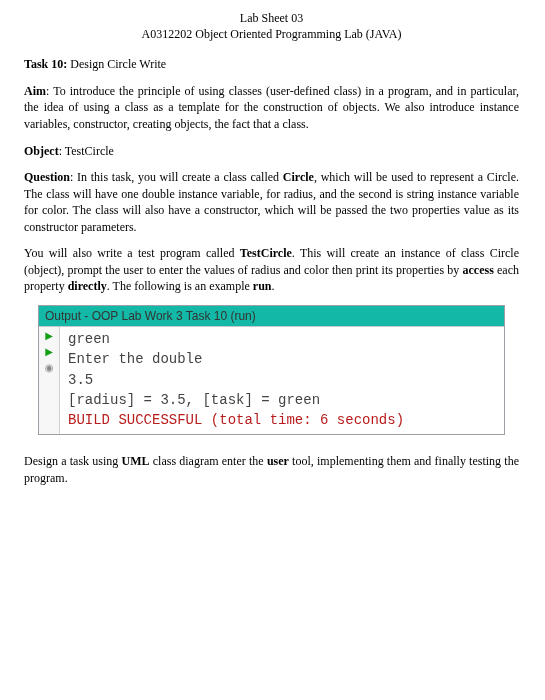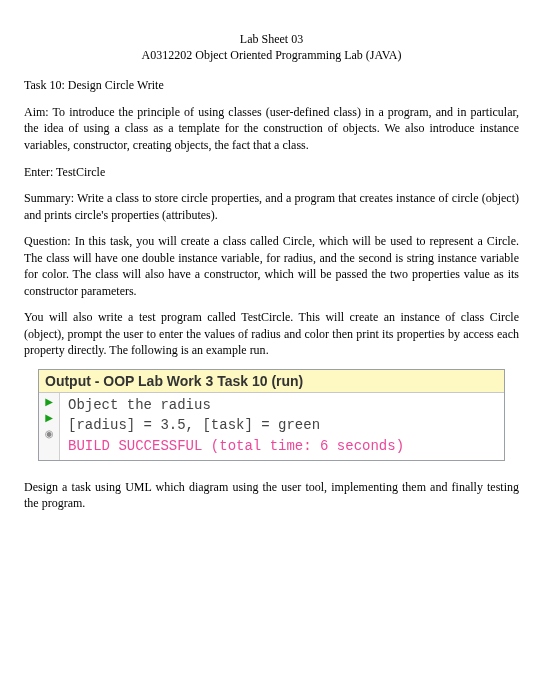--- a/index.html
+++ b/index.html
@@ -7,58 +7,57 @@
     padding: 0;
     font-family: "Times New Roman", Times, serif;
     background: #ffffff;
     color: #000000;
     width: 545px;
     height: 700px;
     box-sizing: border-box;
   }
   .page {
     padding: 10px 26px 20px 24px;
-    margin-top: 21px;
   }
   .header-block {
     text-align: center;
     font-size: 12px;
     line-height: 1.35;
     margin-bottom: 14px;
   }
   .header-line1 {
     display: block;
   }
   .header-line2 {
     display: block;
     text-align: center;
   }
   p {
     margin: 0 0 10px 0;
     font-size: 12px;
     line-height: 1.38;
     text-align: justify;
   }
-  .b { font-weight: normal; }
+  .b { font-weight: bold; }
 
   
   .output-box {
     margin: 8px 14px 18px 14px;
     border: 1px solid #9aa0a6;
     background: #ffffff;
     font-family: "Courier New", Courier, monospace;
     font-size: 14px;
     color: #444444;
   }
   .output-title {
-    background: #fef9c3;
+    background: #14b8a6;
     border-bottom: 1px solid #c7c7c7;
     font-family: Arial, sans-serif;
-    font-size: 14px;
-    font-weight: bold;
+    font-size: 12px;
+    font-weight: normal;
     color: #333;
     padding: 3px 6px;
   }
   .output-body {
     display: flex;
     align-items: stretch;
   }
   .gutter {
     width: 20px;
     min-width: 20px;
@@ -83,21 +82,21 @@
   .play { color: #17a017; }
   .stop { color: #888888; }
   .console-lines {
     flex: 1;
     padding: 2px 8px 4px 8px;
   }
   .console-lines div {
     line-height: 1.45;
     white-space: pre;
   }
-  .build-ok { color: #ec4899; }
+  .build-ok { color: #b91c1c; }
 </style>
 </head>
 <body>
 
 <div class="page">
 
   <div class="header-block">
     <span class="header-line1">Lab Sheet 03</span>
     <span class="header-line2">A0312202 Object Oriented Programming Lab (JAVA)</span>
   </div>
@@ -106,48 +105,47 @@
     <span class="b">Task 10:</span>
     <span> </span>
     <span>Design Circle Write</span>
   </p>
 
   <p>
     <span class="b">Aim</span><span>: To introduce the principle of using classes (user-defined class) in a program, and in particular, the idea of using a class as a template for the construction of objects. We also introduce instance variables, constructor, creating objects, the fact that a class.</span>
   </p>
 
   <p>
-    <span class="b">Enter</span><span>: TestCircle</span>
+    <span class="b">Object</span><span>: TestCircle</span>
   </p>
 
-  <p>
-    <span class="b">Summary</span><span>: Write a class to store circle properties, and a program that creates instance of circle (object) and prints circle's properties (attributes).</span>
-  </p>
 
   <p>
     <span class="b">Question</span><span>: In this task, you will create a class called </span><span class="b">Circle</span><span>, which will be used to represent a Circle. The class will have one double instance variable, for radius, and the second is string instance variable for color. The class will also have a constructor, which will be passed the two properties value as its constructor parameters.</span>
   </p>
 
   <p>
     <span>You will also write a test program called </span><span class="b">TestCircle</span><span>. This will create an instance of class Circle (object), prompt the user to enter the values of radius and color then print its properties by </span><span class="b">access</span><span> each property </span><span class="b">directly</span><span>. The following is an example </span><span class="b">run</span><span>.</span>
   </p>
 
   <div class="output-box">
     <div class="output-title">Output - OOP Lab Work 3 Task 10 (run)</div>
     <div class="output-body">
       <div class="gutter">
         <span class="ic play">▶</span>
         <span class="ic play">▶</span>
         <span class="ic stop">◉</span>
       </div>
       <div class="console-lines">
-        <div>Object the radius</div>
+        <div>green</div>
+        <div>Enter the double</div>
+        <div>3.5</div>
         <div>[radius] = 3.5, [task] = green</div>
         <div class="build-ok">BUILD SUCCESSFUL (total time: 6 seconds)</div>
       </div>
     </div>
   </div>
 
   <p>
-    <span>Design a task using </span><span class="b">UML</span><span> which diagram using the </span><span class="b">user</span><span> tool, implementing them and finally testing the program.</span>
+    <span>Design a task using </span><span class="b">UML</span><span> class diagram enter the </span><span class="b">user</span><span> tool, implementing them and finally testing the program.</span>
   </p>
 
 </div>
 
 </body></html>

